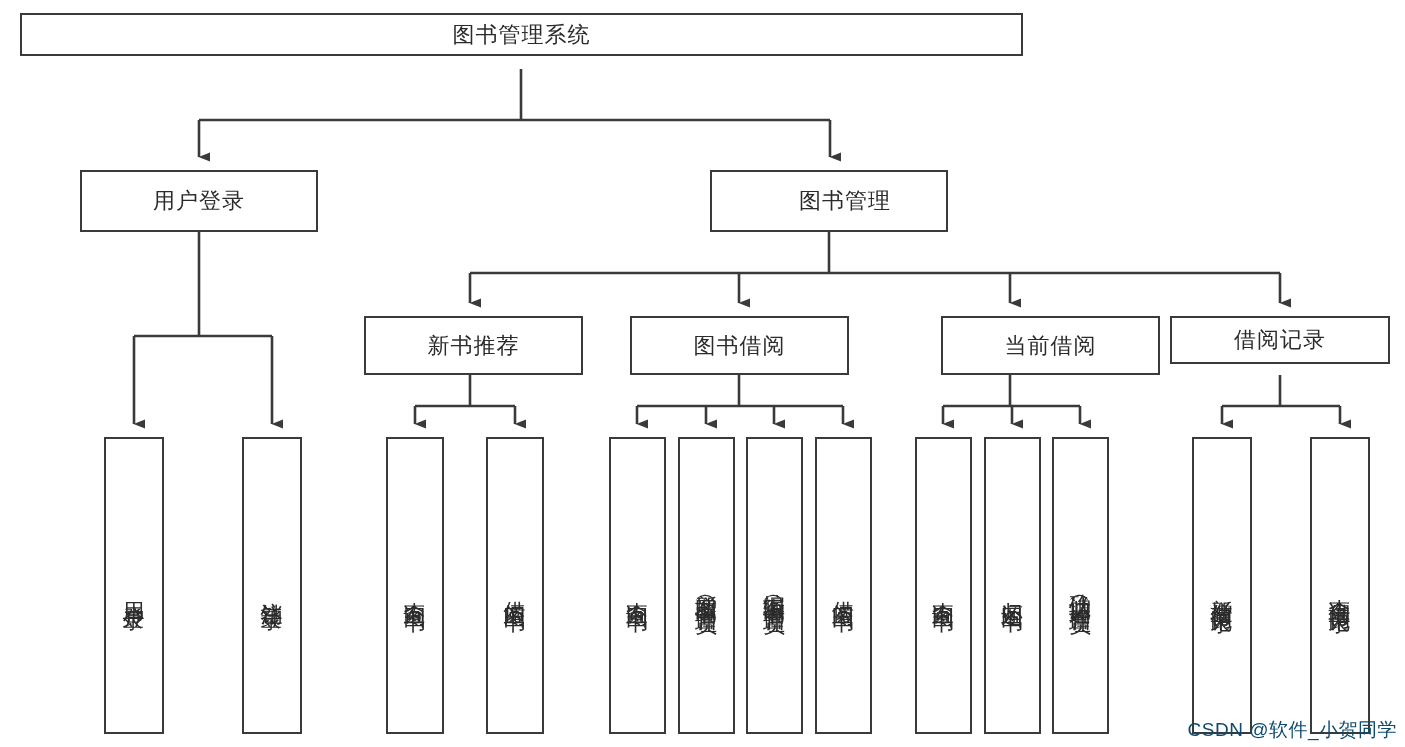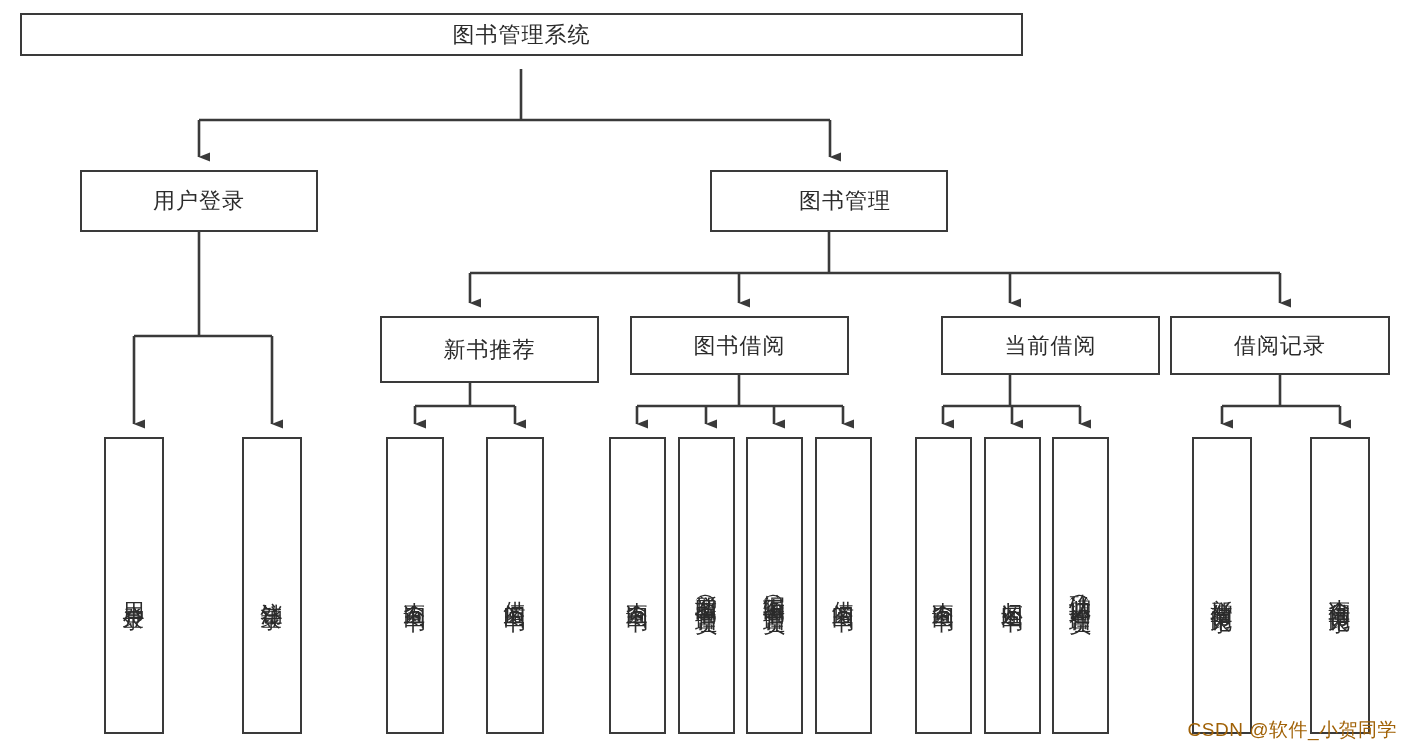--- a/index.html
+++ b/index.html
@@ -51,21 +51,21 @@
   .node.vert span {
     writing-mode: vertical-rl;
     text-orientation: upright;
     display: block;
   }
   .watermark {
     position: absolute;
     right: 8px;
     bottom: 4px;
     font-size: 19px;
-    color: #a16207;
+    color: #0c4a6e;
     letter-spacing: 0.5px;
     white-space: nowrap;
     font-family: "Liberation Sans", "DejaVu Sans", sans-serif;
   }
 </style>
 </head>
 <body>
 
 <div id="canvas">
 
@@ -124,30 +124,30 @@
     <span>图书管理系统</span>
   </div>
 
   <div class="node horiz" id="node-l2-0" style="left: 80px; top: 170px; width: 238px; height: 62px;">
     <span>用户登录</span>
   </div>
   <div class="node horiz" id="node-l2-1" style="left: 710px; top: 170px; width: 238px; height: 62px; padding-left: 32px;">
     <span>图书管理</span>
   </div>
 
-  <div class="node horiz" id="node-l3-0" style="left: 380px; top: 316px; width: 219px; height: 67px;">
+  <div class="node horiz" id="node-l3-0" style="left: 364px; top: 316px; width: 219px; height: 59px;">
     <span>新书推荐</span>
   </div>
   <div class="node horiz" id="node-l3-1" style="left: 630px; top: 316px; width: 219px; height: 59px;">
     <span>图书借阅</span>
   </div>
   <div class="node horiz" id="node-l3-2" style="left: 901px; top: 316px; width: 219px; height: 59px; margin-left: 40px;">
     <span>当前借阅</span>
   </div>
-  <div class="node horiz" id="node-l3-3" style="left: 1170px; top: 316px; width: 220px; height: 59px;">
+  <div class="node horiz" id="node-l3-3" style="left: 1170px; top: 316px; width: 220px; height: 48px;">
     <span>借阅记录</span>
   </div>
 
   <div class="node vert" id="node-leaf-0" style="left: 104px; top: 437px; width: 60px; height: 297px;">
     <span>用户登录</span>
   </div>
   <div class="node vert" id="node-leaf-1" style="left: 242px; top: 437px; width: 60px; height: 297px;">
     <span>注销登录</span>
   </div>
   <div class="node vert" id="node-leaf-2" style="left: 386px; top: 437px; width: 58px; height: 297px;">

